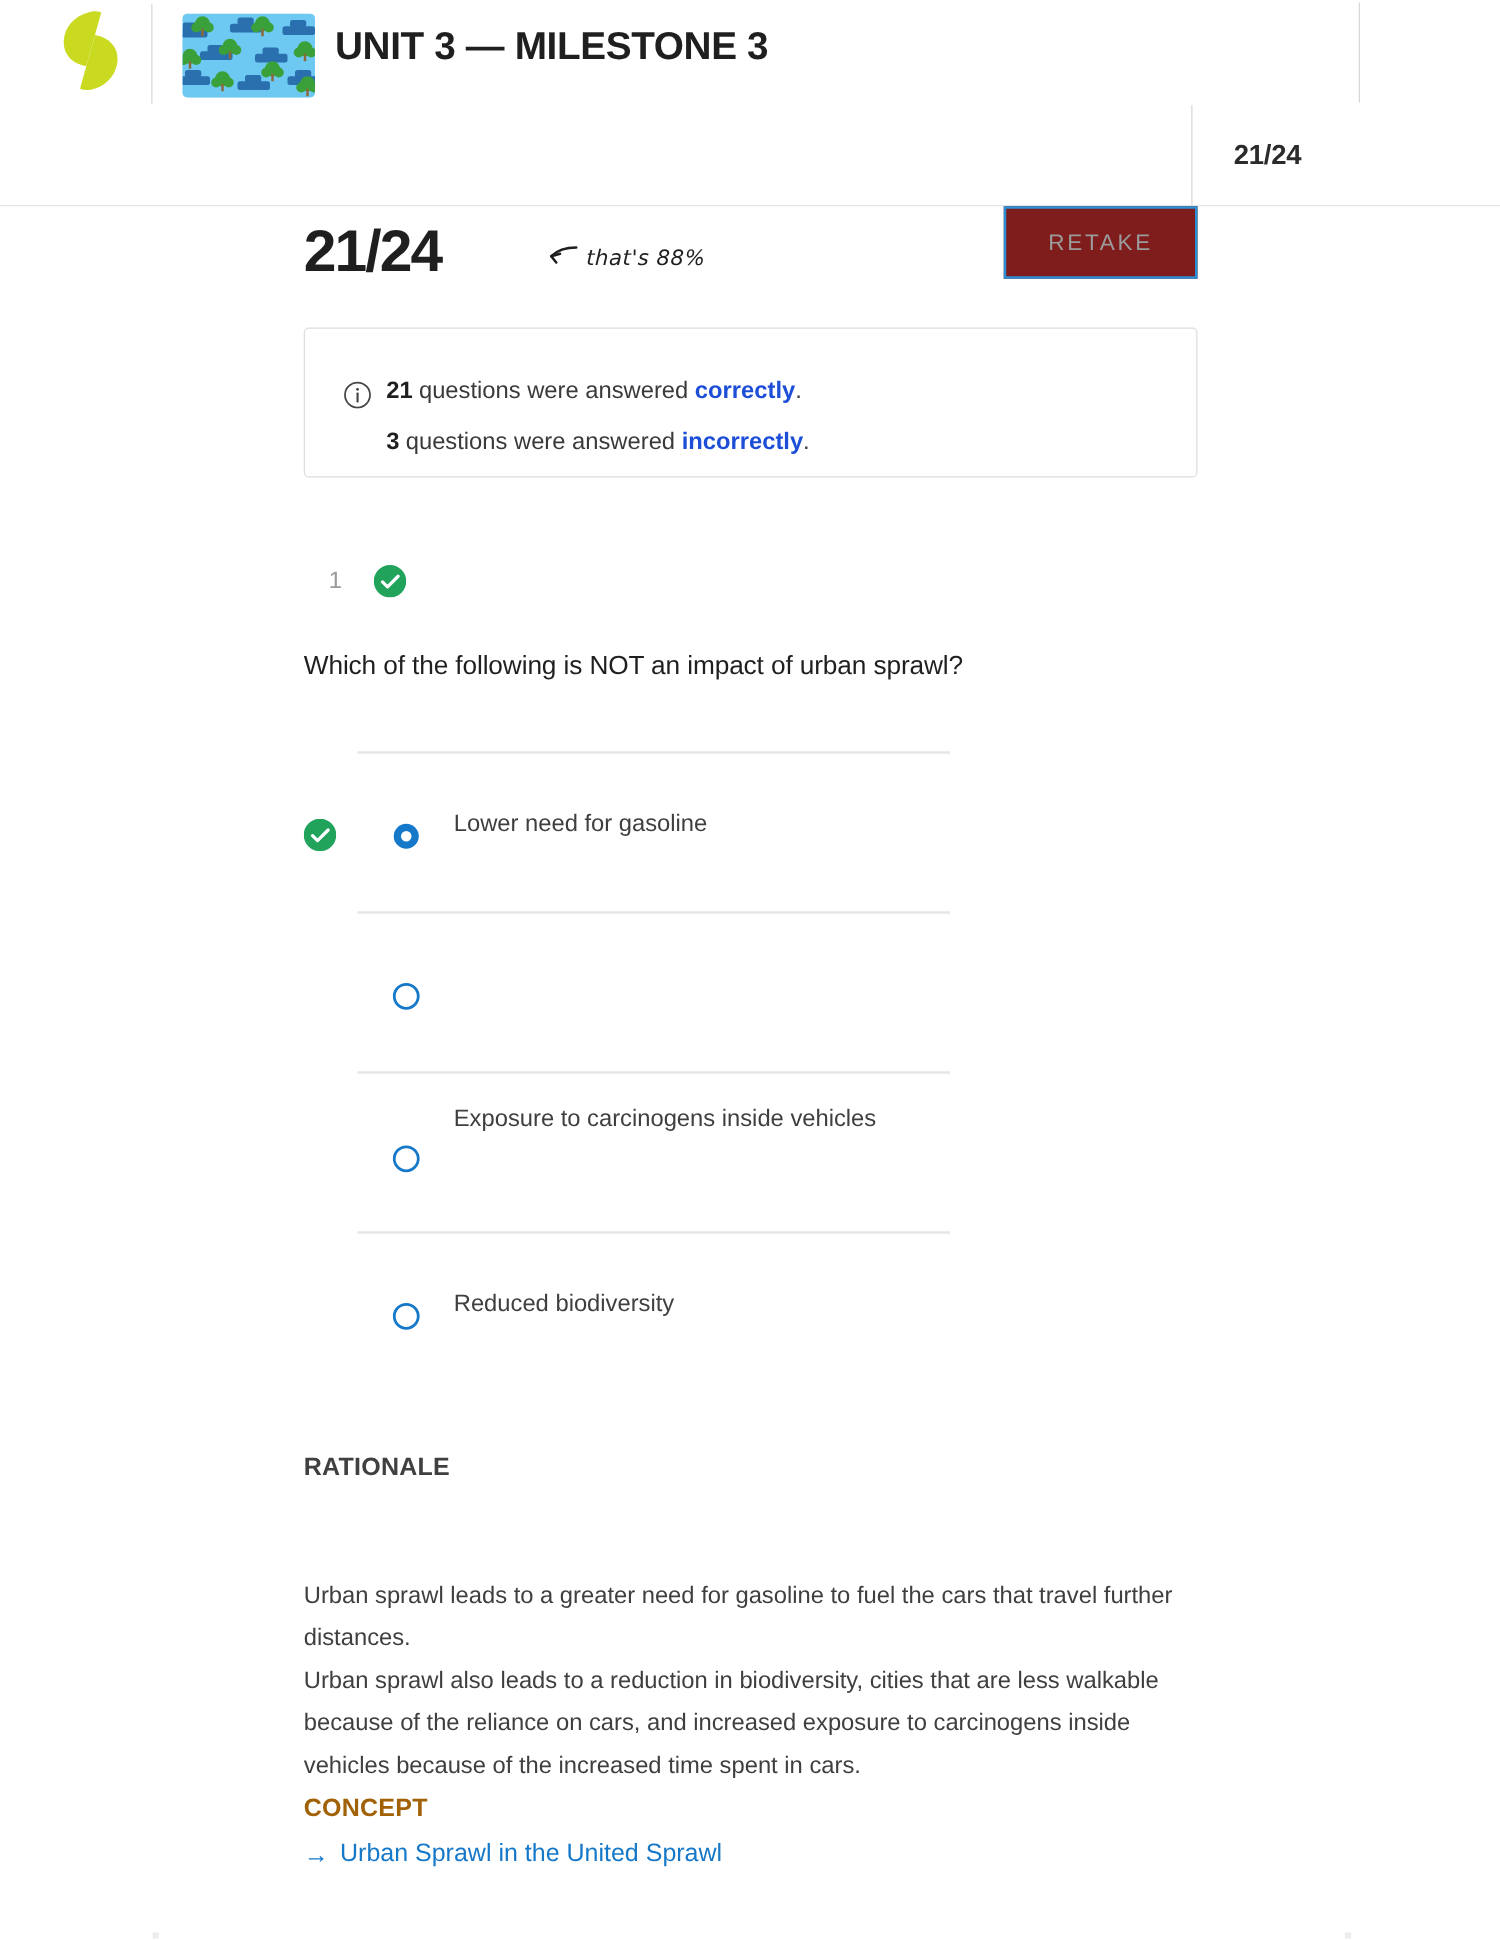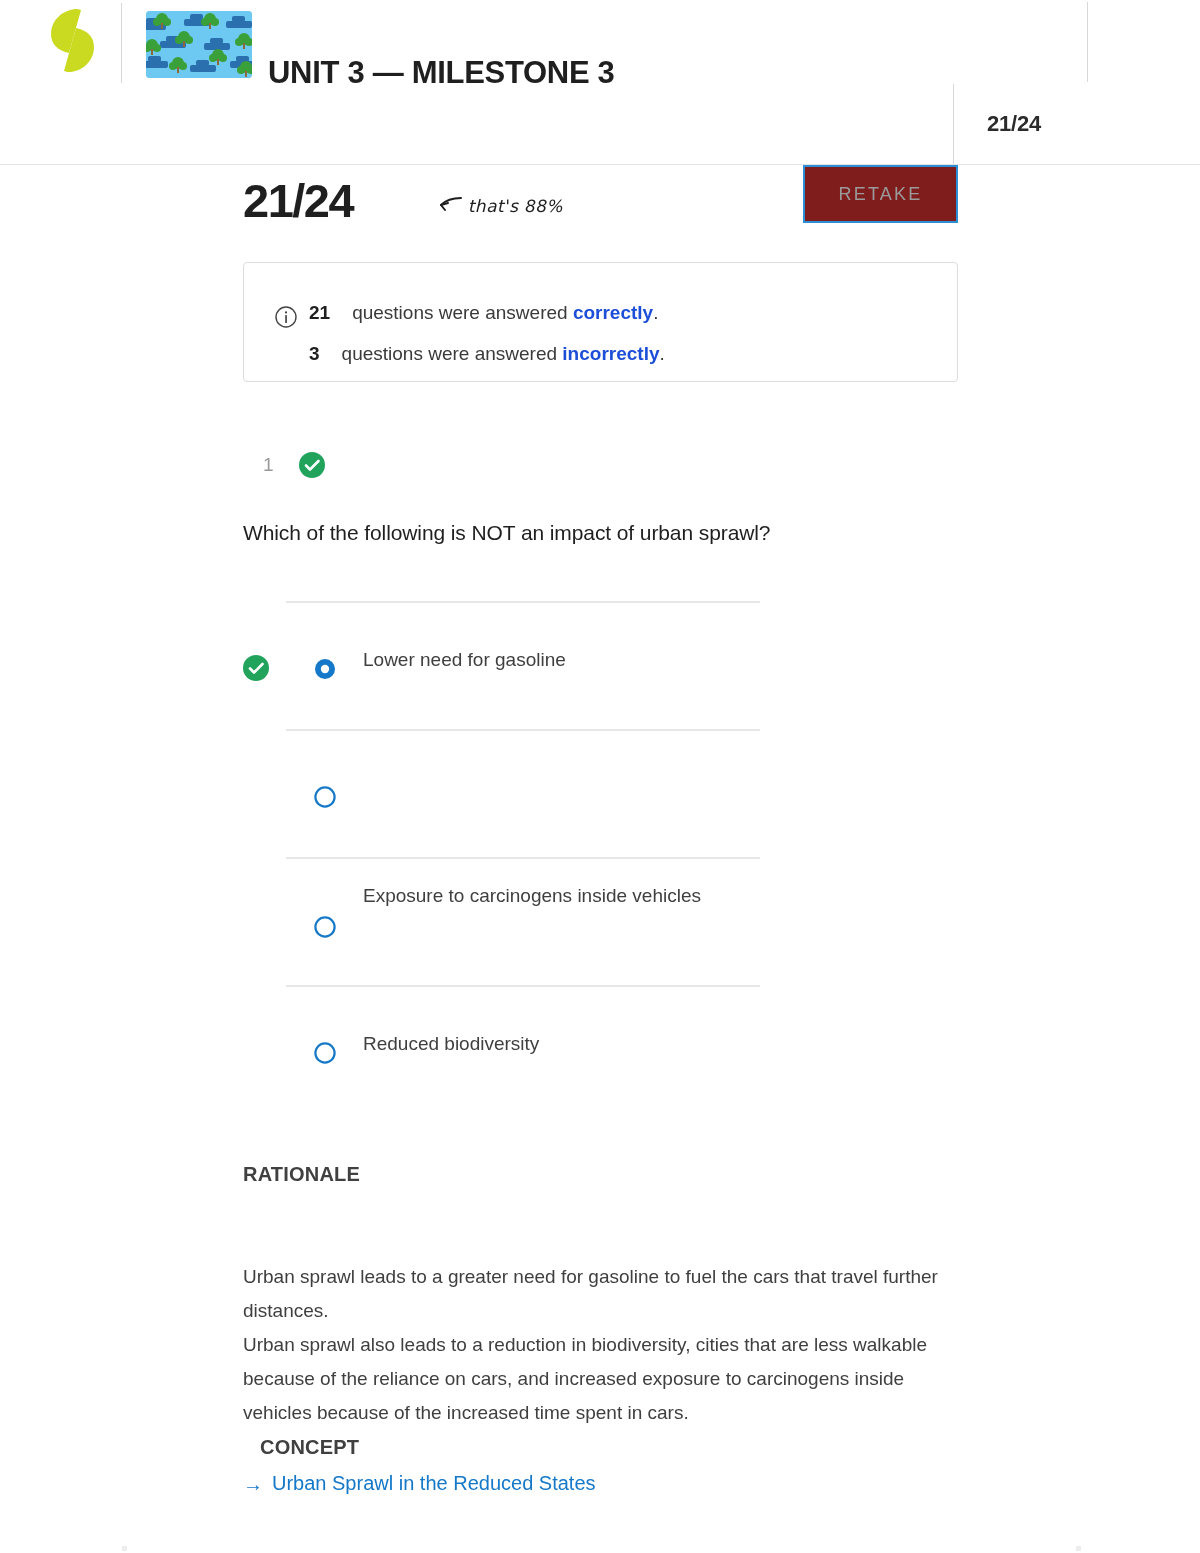--- a/index.html
+++ b/index.html
@@ -71,21 +71,20 @@
   .thumb svg { display: block; }
 
   .header-title {
     position: absolute;
     left: 268px; top: 19px;
     font-size: 31px;
     font-weight: bold;
     letter-spacing: -0.3px;
     color: #1f1f1f;
     white-space: nowrap;
-    margin-top: 36px;
   }
 
   .header-score-right {
     position: absolute;
     left: 987px; top: 111px;
     font-size: 22px;
     font-weight: bold;
     color: #2b2b2b;
     letter-spacing: -0.2px;
   }
@@ -166,21 +165,21 @@
   .info-ico {
     width: 22px; height: 22px;
     margin-right: 12px;
     margin-top: 9px;
     flex: 0 0 auto;
   }
   .info-spacer {
     width: 22px; margin-right: 12px; flex: 0 0 auto;
   }
   .summary-line b { font-weight: bold; color: #1d4ed8; }
-  .summary-line .num { font-weight: bold; color: #1f1f1f; margin-right: 22px; }
+  .summary-line .num { font-weight: bold; color: #1f1f1f; margin-right: 5px; }
 
   
   .q-meta {
     position: absolute;
     left: 243px; top: 452px;
     display: flex;
     align-items: center;
   }
   .q-num {
     width: 44px;
@@ -258,25 +257,25 @@
     left: 243px; top: 1260px;
     width: 700px;
     font-size: 19px;
     line-height: 34px;
     color: #3f3f3f;
   }
   .rationale-body p { margin: 0; }
 
   .concept-head {
     position: absolute;
-    left: 260px; top: 1436px;
+    left: 243px; top: 1436px;
     font-size: 20px;
     font-weight: bold;
     letter-spacing: 0.2px;
-    color: #404040;
+    color: #a16207;
   }
   .concept-link {
     position: absolute;
     left: 243px; top: 1472px;
     font-size: 20px;
     color: #1578c8;
     text-decoration: none;
     display: flex;
     align-items: center;
     gap: 9px;
@@ -504,17 +503,17 @@
 
 <div class="rationale-head">RATIONALE</div>
 <div class="rationale-body">
   <p>Urban sprawl leads to a greater need for gasoline to fuel the cars that travel further distances.</p>
   <p>Urban sprawl also leads to a reduction in biodiversity, cities that are less walkable because of the reliance on cars, and increased exposure to carcinogens inside vehicles because of the increased time spent in cars.</p>
 </div>
 
 <div class="concept-head">CONCEPT</div>
 <a class="concept-link" href="#">
   <span class="arrow">→</span>
-  <span>Urban Sprawl in the Reduced States</span>
+  <span>Urban Sprawl in the United Sprawl</span>
 </a>
 
 <div class="crop crop-bl"></div>
 <div class="crop crop-br"></div>
 
 </body></html>

